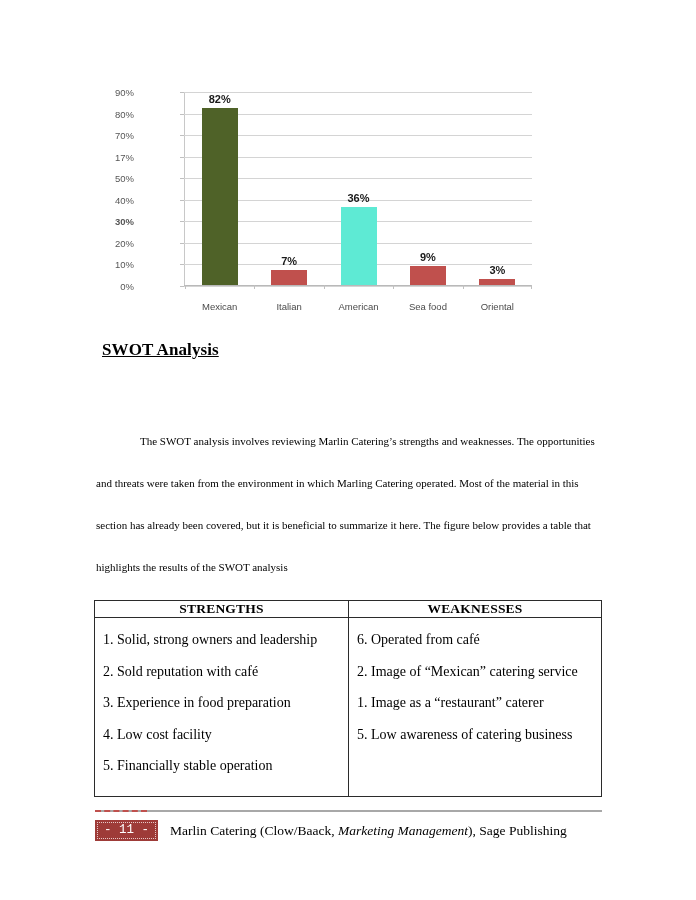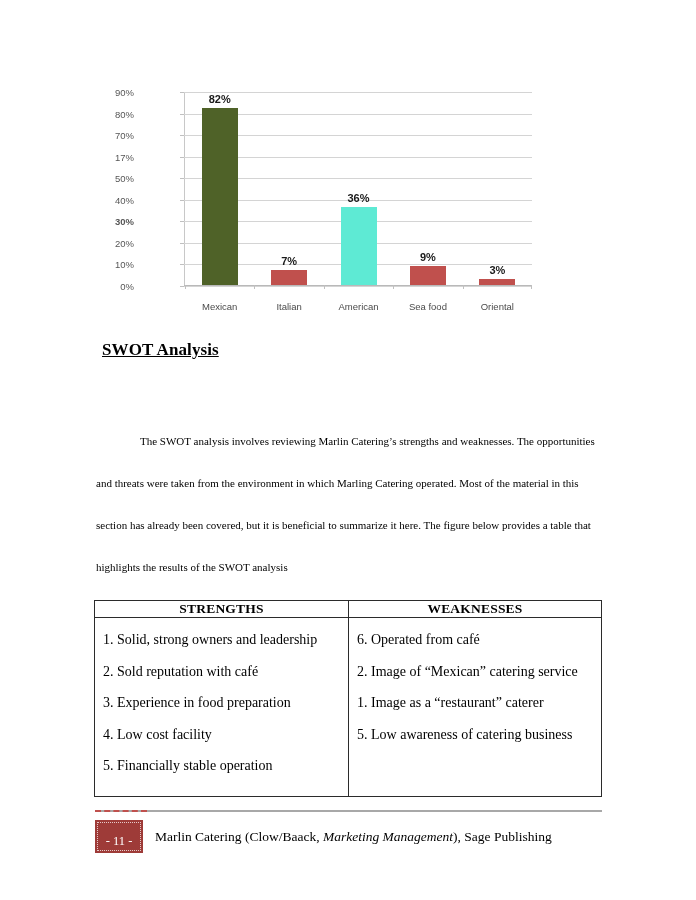--- a/index.html
+++ b/index.html
@@ -220,22 +220,22 @@
     position: absolute;
     left: 95px;
     top: 820px;
     display: flex;
     align-items: center;
   }
   .page-badge {
     background: #9e3b38;
     color: #ffffff;
     font-size: 12.5px;
-    font-family: Liberation Serif, serif;
-    padding: 14px 9px 4px 9px;
+    font-family: Liberation Mono, monospace;
+    padding: 3px 9px 4px 9px;
     min-width: 30px;
     text-align: center;
     position: relative;
   }
   .page-badge::after {
     content: "";
     position: absolute;
     left: 2px;
     right: 2px;
     top: 2px;

